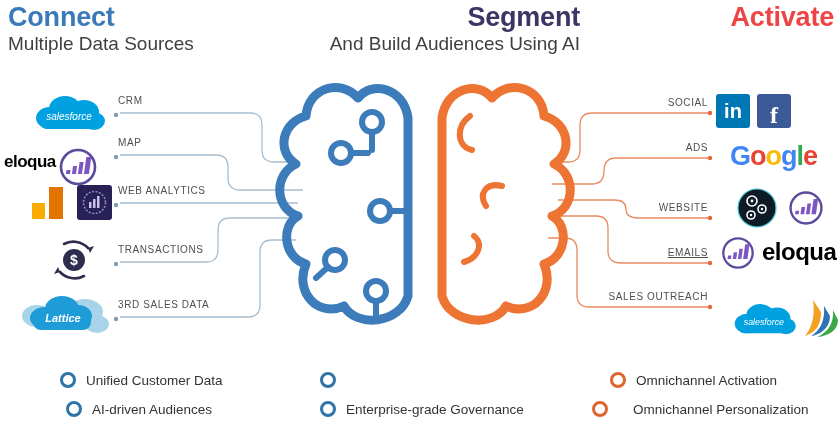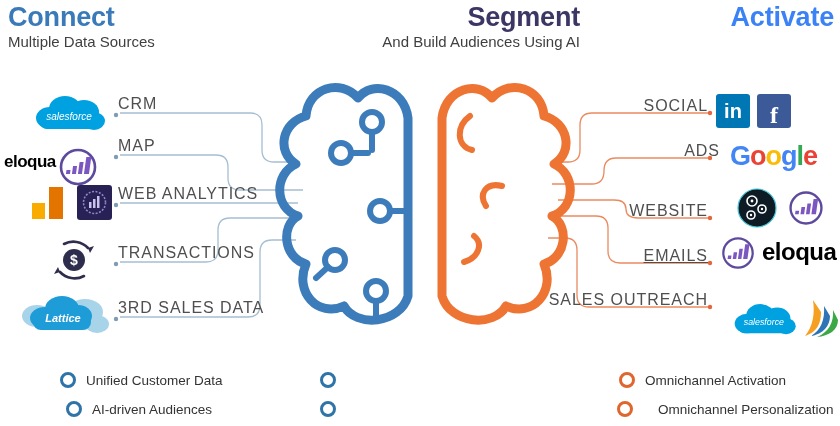--- a/index.html
+++ b/index.html
@@ -3,31 +3,31 @@
 <meta charset="utf-8">
 <style>
   html,body{margin:0;padding:0;}
   body{
     width:840px;height:426px;position:relative;background:#ffffff;
     font-family:"Liberation Sans","DejaVu Sans",sans-serif;overflow:hidden;
   }
   .abs{position:absolute;}
   
   .hdr-title{font-size:27px;font-weight:bold;letter-spacing:-0.2px;}
-  .hdr-sub{font-size:15px;color:#3f3f3f;}
+  .hdr-sub{font-size:19px;color:#3f3f3f;}
   #hdr-connect{left:8px;top:2px;}
   #hdr-connect .hdr-title{color:#3a7ab8;}
   #hdr-segment{left:260px;top:2px;width:320px;text-align:right;}
   #hdr-segment .hdr-title{color:#3b3664;}
   #hdr-activate{right:6px;top:2px;text-align:right;}
-  #hdr-activate .hdr-title{color:#3b82f6;}
+  #hdr-activate .hdr-title{color:#ef4444;}
   #hdr-activate .hdr-sub{font-family:"Liberation Serif","DejaVu Serif",serif;color:#1d1d1d;white-space:pre;}
   
   .src-label,.chan-label{
-    font-size:16px;color:#4f4f4f;letter-spacing:.06em;font-weight:500;white-space:nowrap;
+    font-size:10px;color:#4f4f4f;letter-spacing:.06em;font-weight:500;white-space:nowrap;
   }
   .chan-label{text-align:right;}
   
   .feature{display:flex;align-items:center;gap:10px;font-size:13.5px;color:#333;}
   .ring{width:10px;height:10px;border-radius:50%;flex:0 0 auto;}
   .ring.blue{border:3.5px solid #2f74a8;}
   .ring.orange{border:3.5px solid #e0662f;}
   .li-box{width:34px;height:34px;border-radius:3px;background:#0077b5;color:#fff;
     font-weight:bold;font-size:20px;display:flex;align-items:center;justify-content:center;}
   .fb-box{width:34px;height:34px;border-radius:3px;background:#3d5a98;color:#fff;
@@ -125,21 +125,21 @@
   <div class="hdr-title">Activate</div>
 </div>
 
 <div class="abs src-label" style="left:118px;top:95px;">CRM</div>
 <div class="abs src-label" style="left:118px;top:137px;">MAP</div>
 <div class="abs src-label" style="left:118px;top:185px;">WEB ANALYTICS</div>
 <div class="abs src-label" style="left:118px;top:244px;">TRANSACTIONS</div>
 <div class="abs src-label" style="left:118px;top:299px;">3RD SALES DATA</div>
 
 <div class="abs chan-label" style="right:132px;top:97px;">SOCIAL</div>
-<div class="abs chan-label" style="right:120px;top:142px;margin-left:16px;">ADS</div>
+<div class="abs chan-label" style="right:132px;top:142px;margin-left:16px;">ADS</div>
 <div class="abs chan-label" style="right:132px;top:202px;">WEBSITE</div>
 <div class="abs chan-label" style="right:132px;top:247px;text-decoration:underline;">EMAILS</div>
 <div class="abs chan-label" style="right:132px;top:291px;">SALES OUTREACH</div>
 
 <div class="abs" style="left:28px;top:88px;">
   <svg width="80" height="52" viewBox="0 0 80 52">
     <g fill="#00a1e0">
       <ellipse cx="22" cy="30" rx="14" ry="11"></ellipse>
         <ellipse cx="37" cy="21" rx="16" ry="13"></ellipse>
       <ellipse cx="56" cy="24" rx="15" ry="12"></ellipse>
@@ -290,21 +290,22 @@
 </div>
 <div class="abs feature" style="left:66px;top:401px;">
   <span class="ring blue"></span>
   <span>AI-driven Audiences</span>
 </div>
 <div class="abs feature" style="left:320px;top:372px;">
   <span class="ring blue"></span>
 </div>
 <div class="abs feature" style="left:320px;top:401px;">
   <span class="ring blue"></span>
-</div>
-<div class="abs feature" style="left:610px;top:372px;margin-left:9px;">
+  <span>Enterprise-grade Governance</span>
+</div>
+<div class="abs feature" style="left:610px;top:372px;">
   <span class="ring orange"></span>
   <span>Omnichannel Activation</span>
 </div>
-<div class="abs feature" style="left:617px;top:401px;gap:25px;">
+<div class="abs feature" style="left:592px;top:401px;gap:25px;">
   <span class="ring orange"></span>
   <span>Omnichannel Personalization</span>
 </div>
 
 </body></html>

